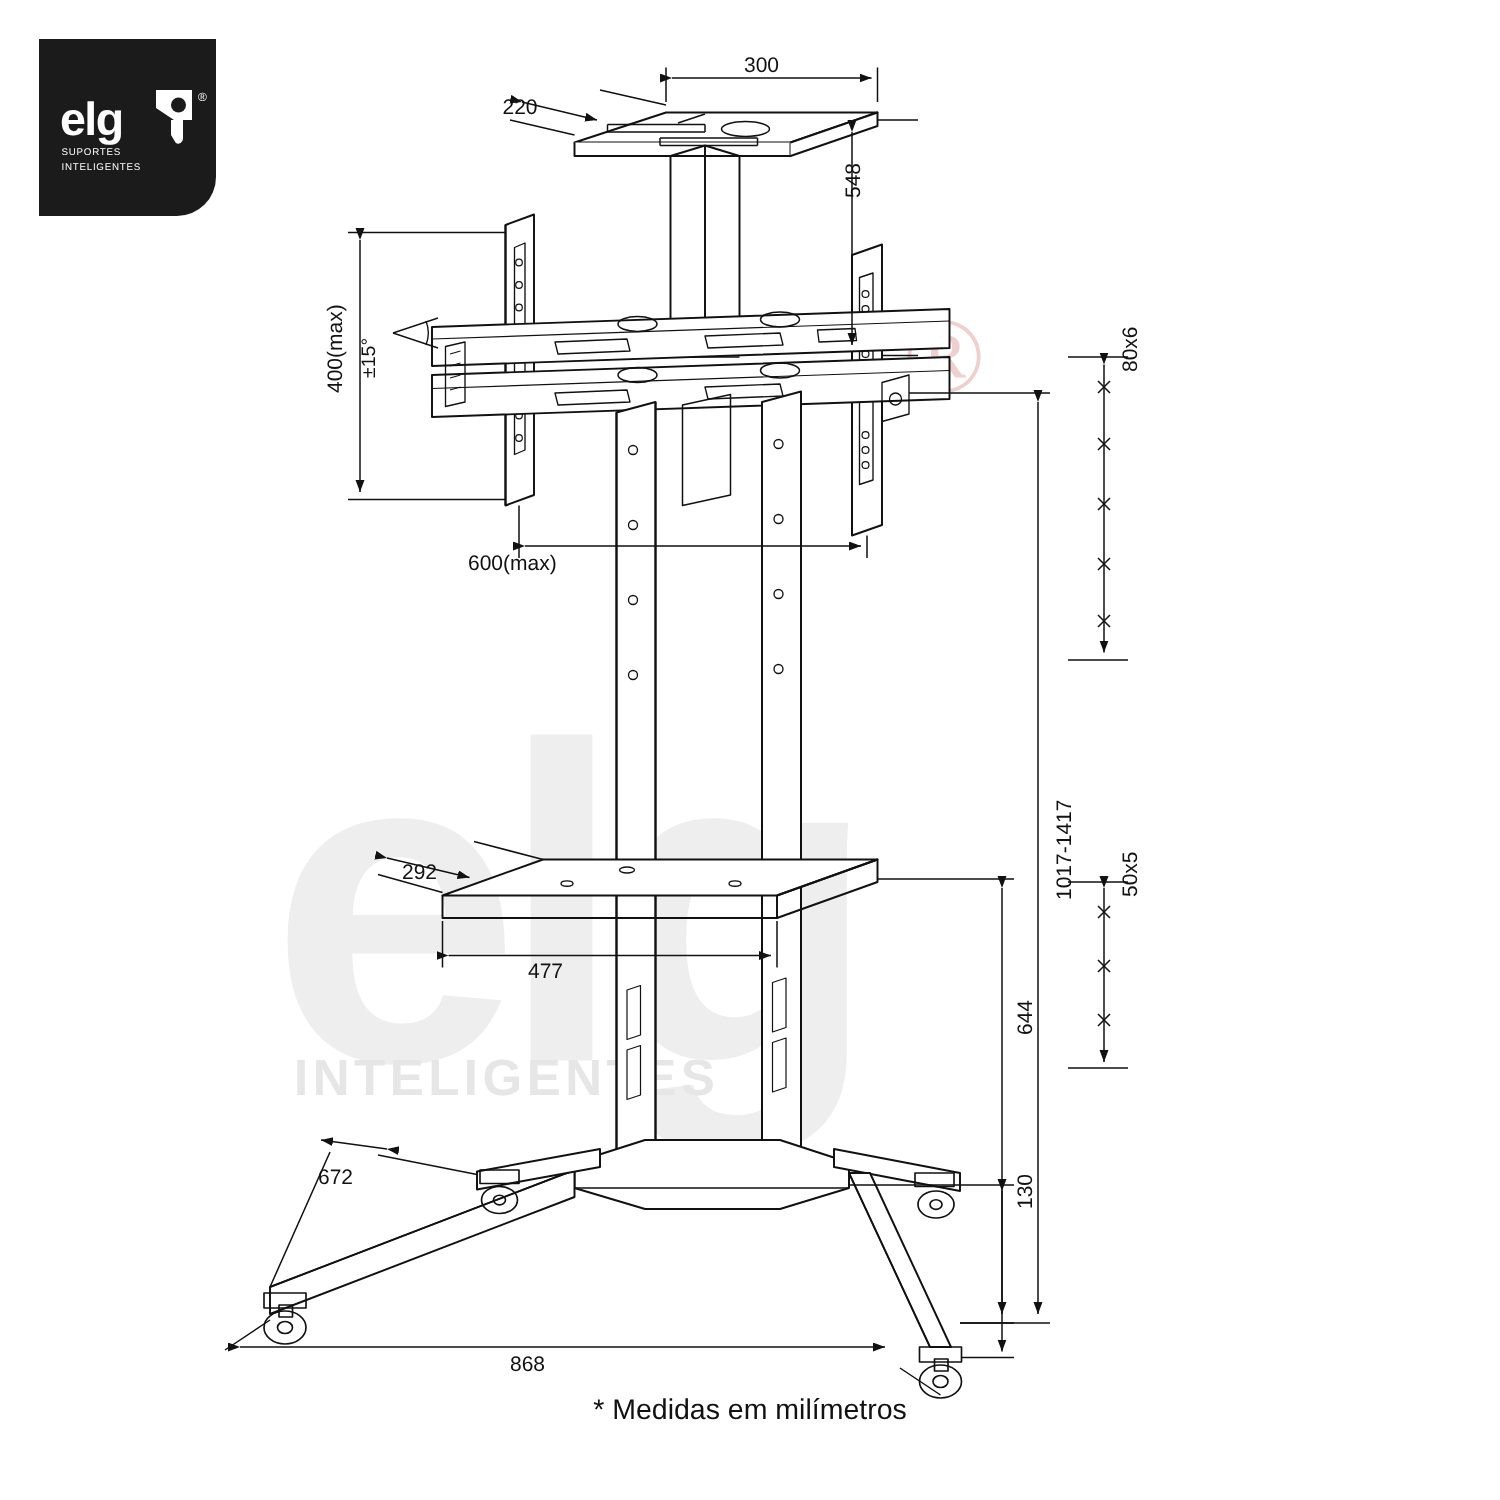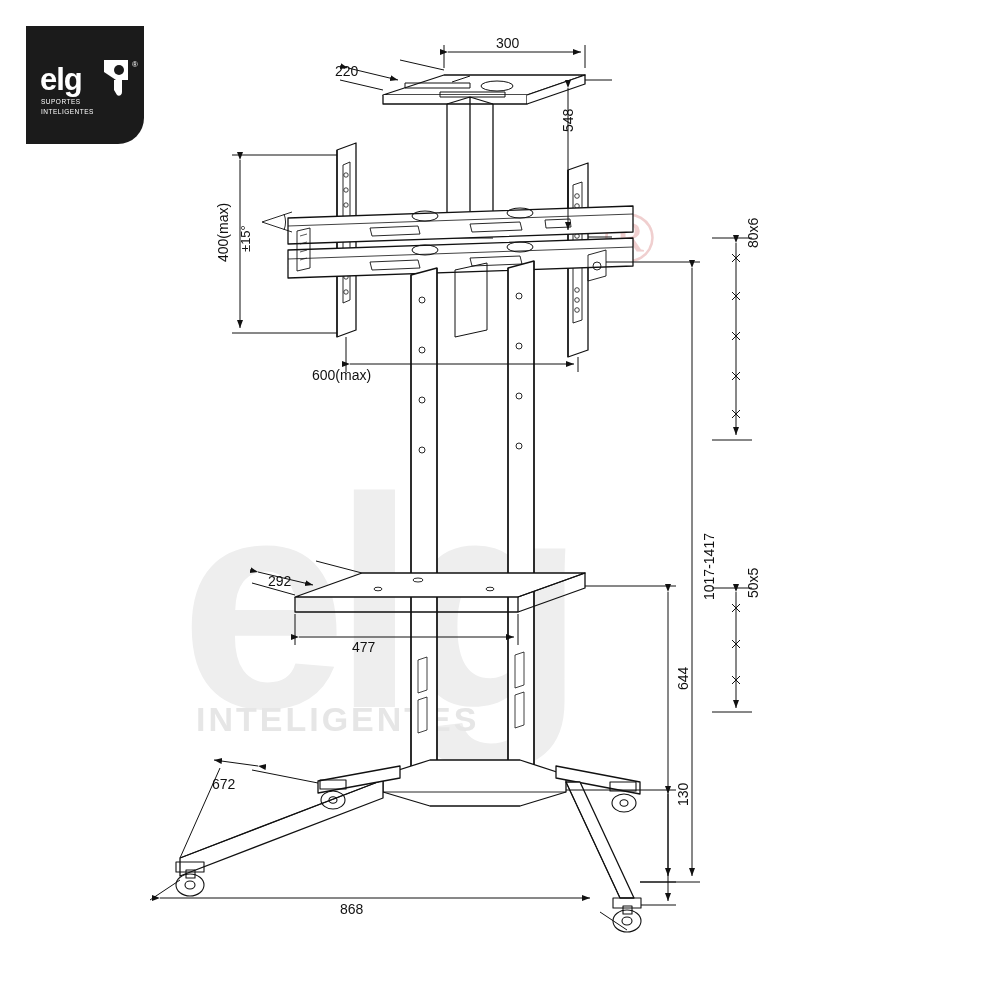--- a/index.html
+++ b/index.html
@@ -257,13 +257,14 @@
     <div class="logo-sub1">SUPORTES</div>
     <div class="logo-sub2">INTELIGENTES</div>
     <svg class="logo-mark" viewBox="0 0 36 40">
       <path d="M6,2 L30,2 L30,22 L18,22 L6,14 Z" fill="#fff"></path>
       <path d="M16,22 L24,22 L24,34 C24,37 21,39 19,37 L16,32 Z" fill="#fff"></path>
       <circle cx="21" cy="12" r="5" fill="#1b1b1b"></circle>
     </svg>
     <div class="logo-reg">®</div>
   </div>
 
+  <div class="footnote">* Medidas em milímetros</div>
 </div>
 
 </body></html>

